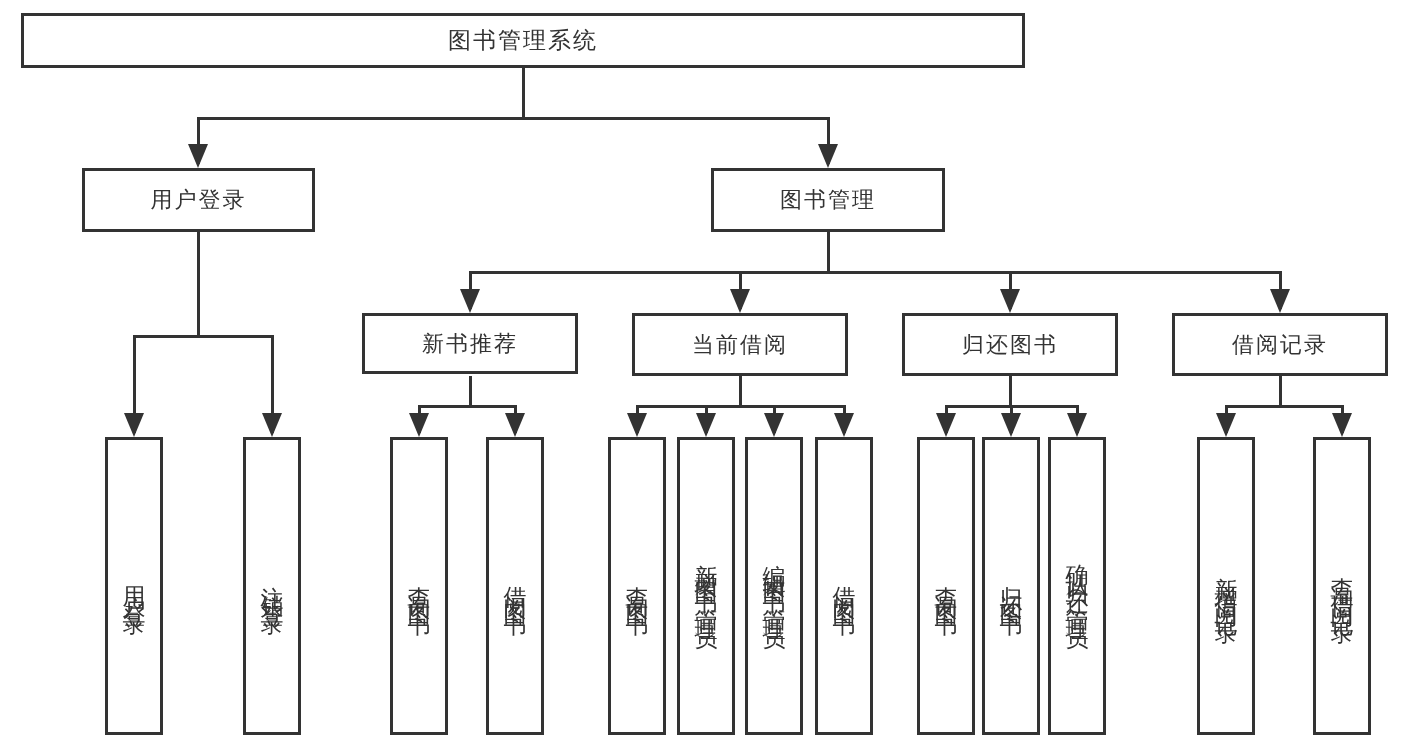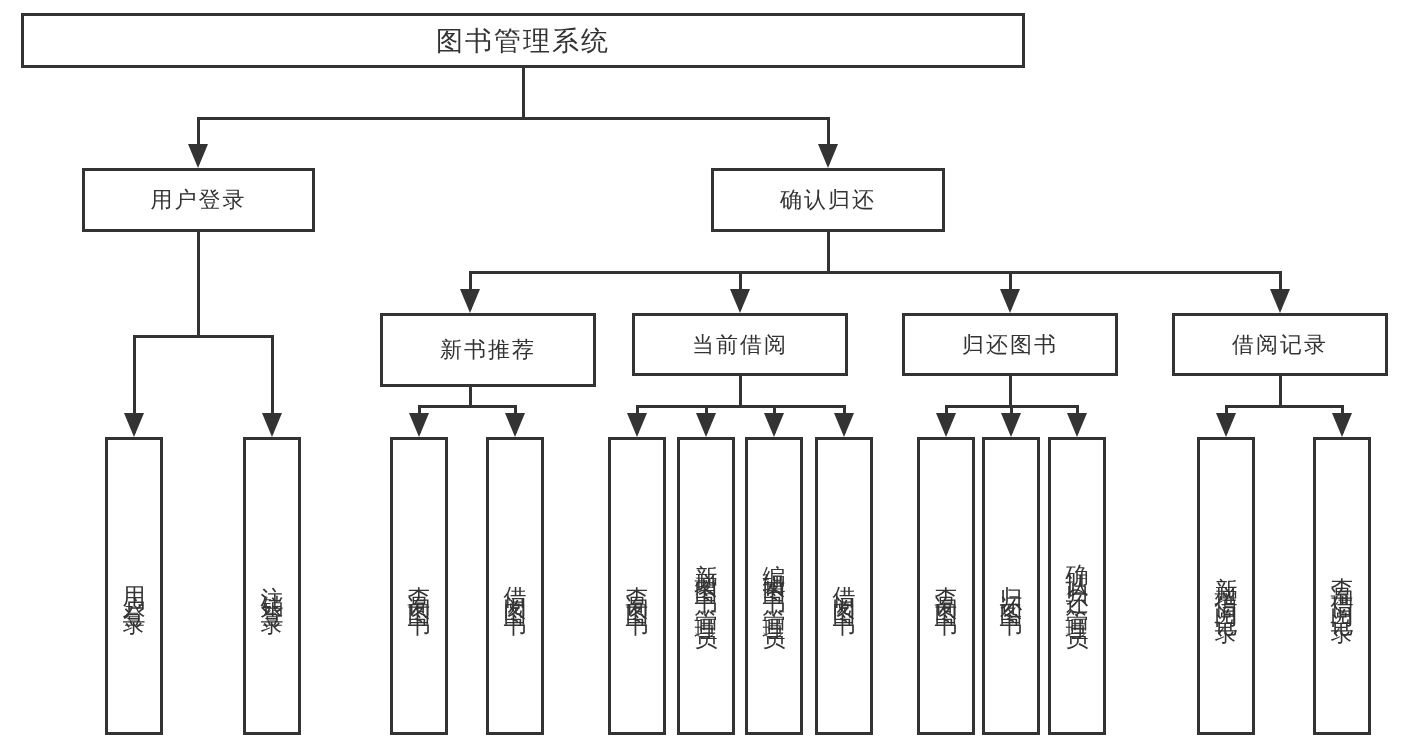--- a/index.html
+++ b/index.html
@@ -13,21 +13,21 @@
   .box{
     position:absolute;
     box-sizing:border-box;
     border:3px solid var(--line,#333333);
     background:#ffffff;
     display:flex;align-items:center;justify-content:center;
     color:var(--text,#333333);
     z-index:2;
   }
   .hbox{font-size:22px;letter-spacing:2px;}
-  .rootbox{font-size:27px;}
+  .rootbox{font-size:23px;}
   .vbox{
     top:437px;width:58px;height:298px;
     writing-mode:vertical-rl;
     text-orientation:mixed;
     font-size:23px;
     letter-spacing:9px;
     line-height:1;
   }
   .line{position:absolute;background:var(--line,#333333);z-index:1;}
   .arrow{
@@ -54,24 +54,24 @@
 <div id="diagram">
 
   <div class="box hbox rootbox" style="left:21px;top:13px;width:1004px;height:55px">
     <span>图书管理系统</span>
   </div>
 
   <div class="box hbox" style="left:82px;top:168px;width:233px;height:64px">
     <span>用户登录</span>
   </div>
   <div class="box hbox" style="left:711px;top:168px;width:234px;height:64px">
-    <span>确认归还</span>
+    <span>图书管理</span>
   </div>
 
-  <div class="box hbox" style="left:380px;top:313px;width:216px;height:74px">
+  <div class="box hbox" style="left:362px;top:313px;width:216px;height:61px">
     <span>新书推荐</span>
   </div>
   <div class="box hbox" style="left:632px;top:313px;width:216px;height:63px">
     <span>当前借阅</span>
   </div>
   <div class="box hbox" style="left:902px;top:313px;width:216px;height:63px">
     <span>归还图书</span>
   </div>
   <div class="box hbox" style="left:1172px;top:313px;width:216px;height:63px">
     <span>借阅记录</span>

